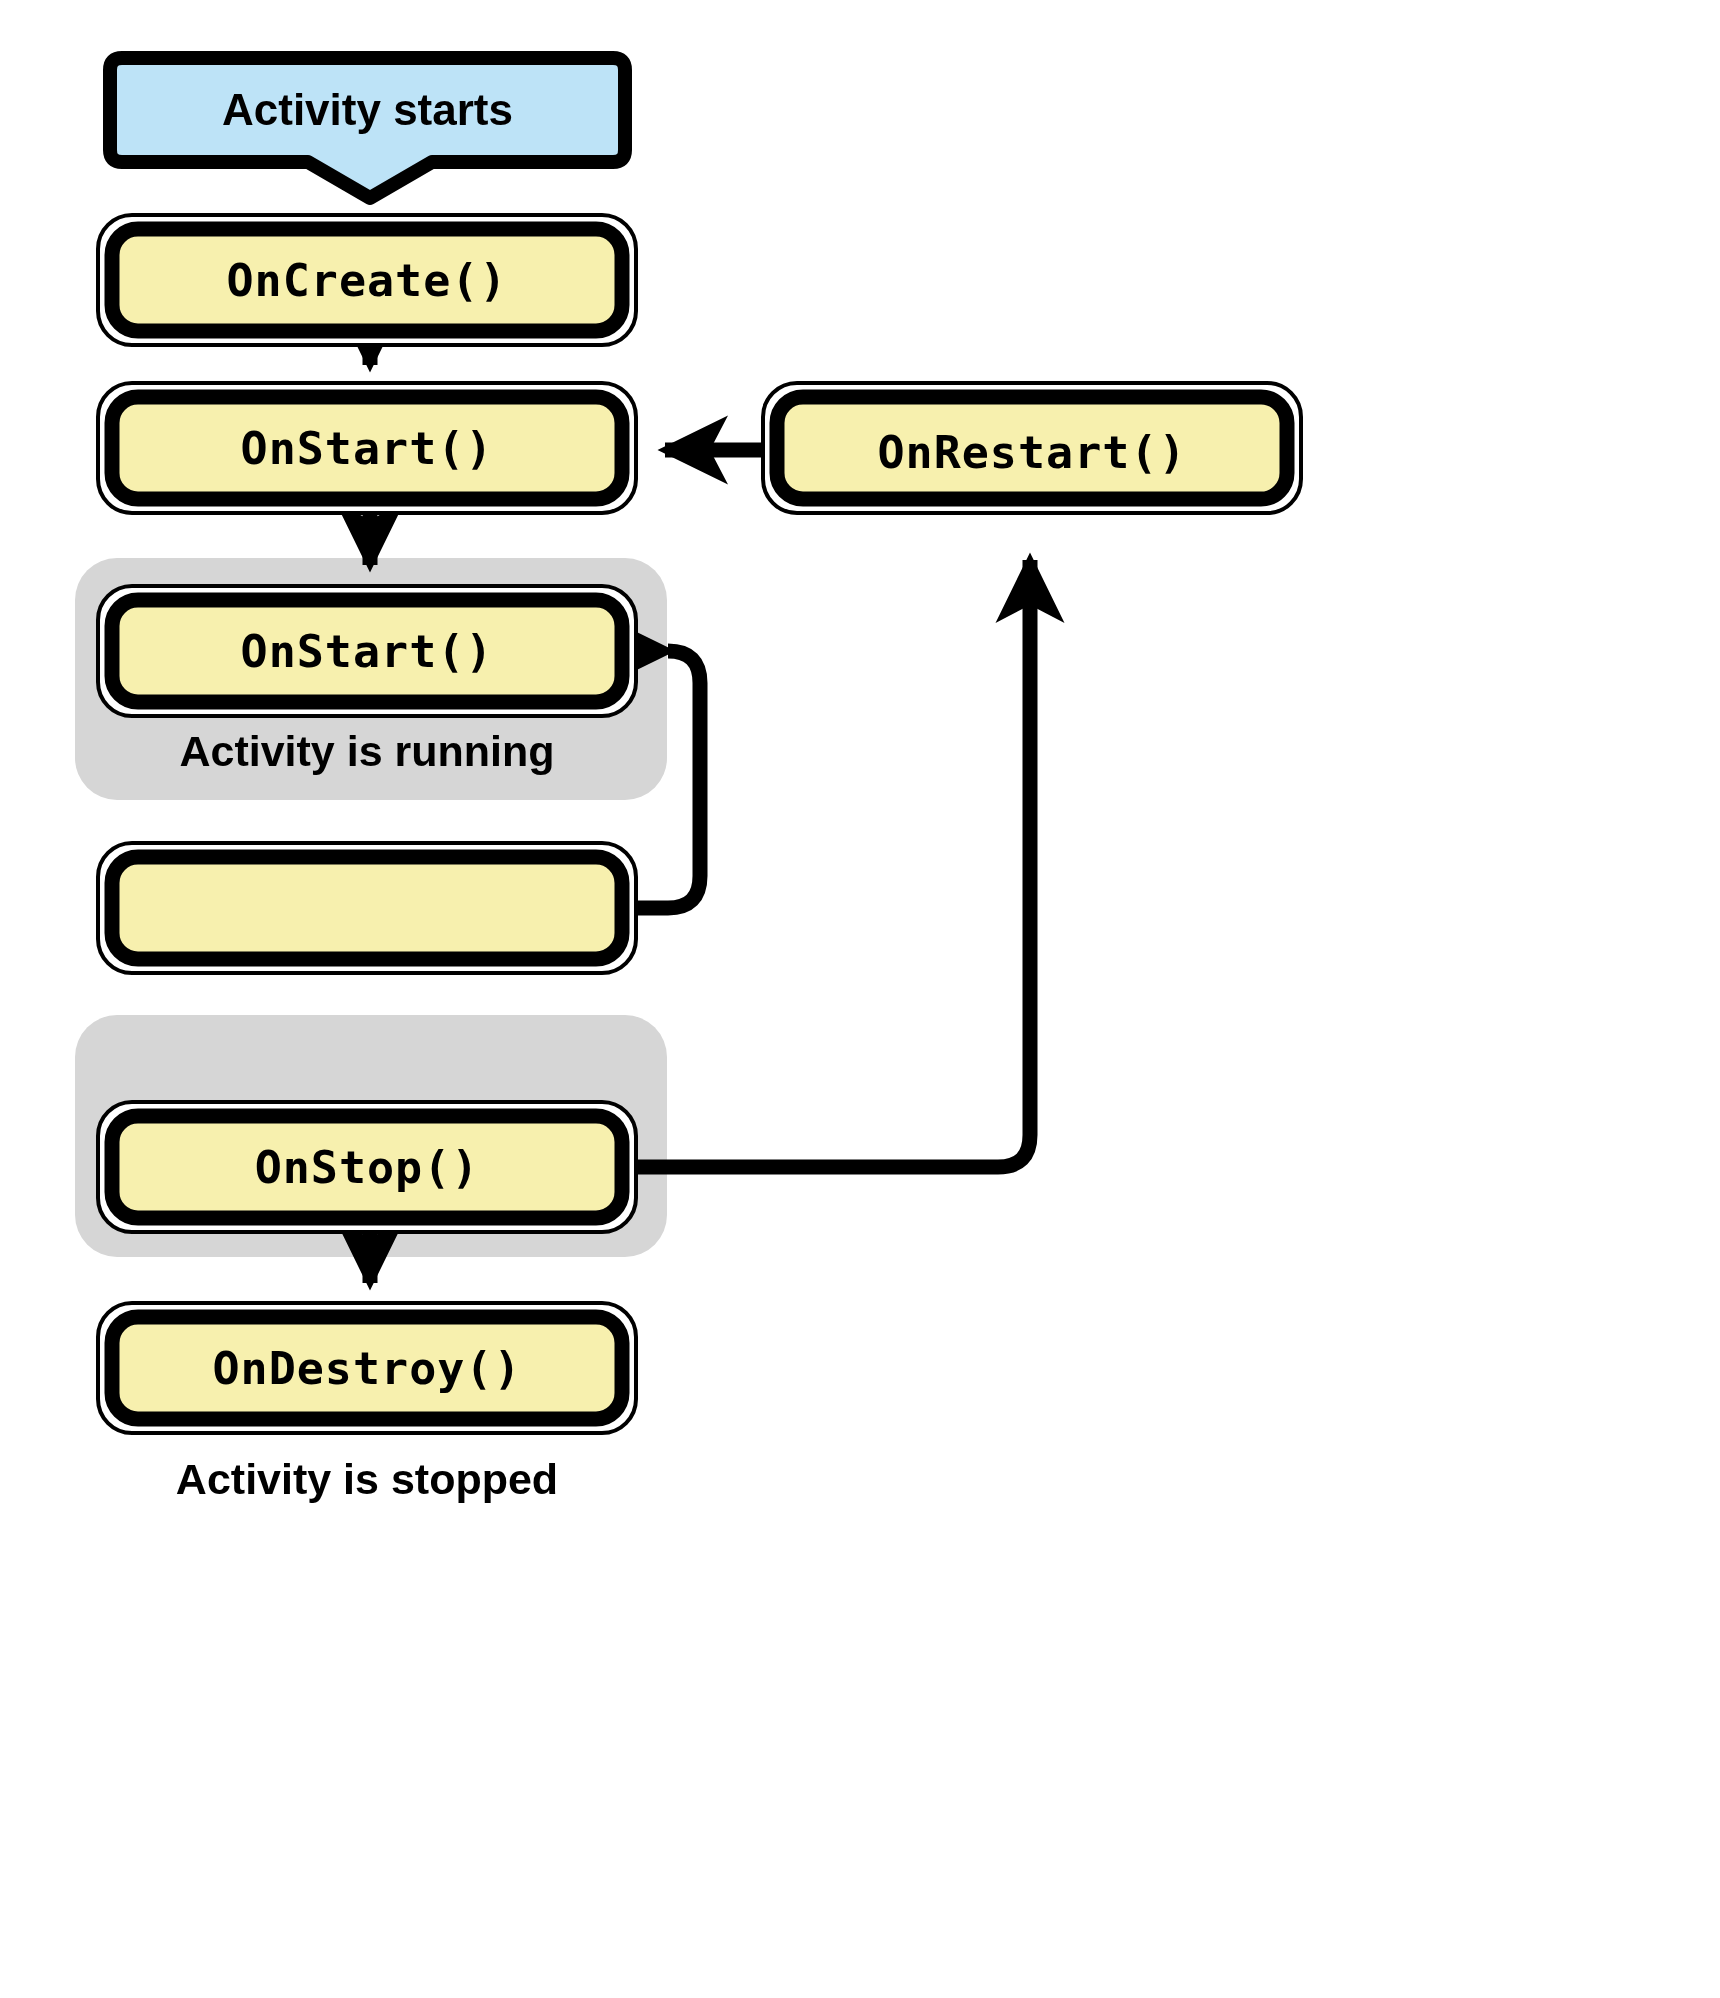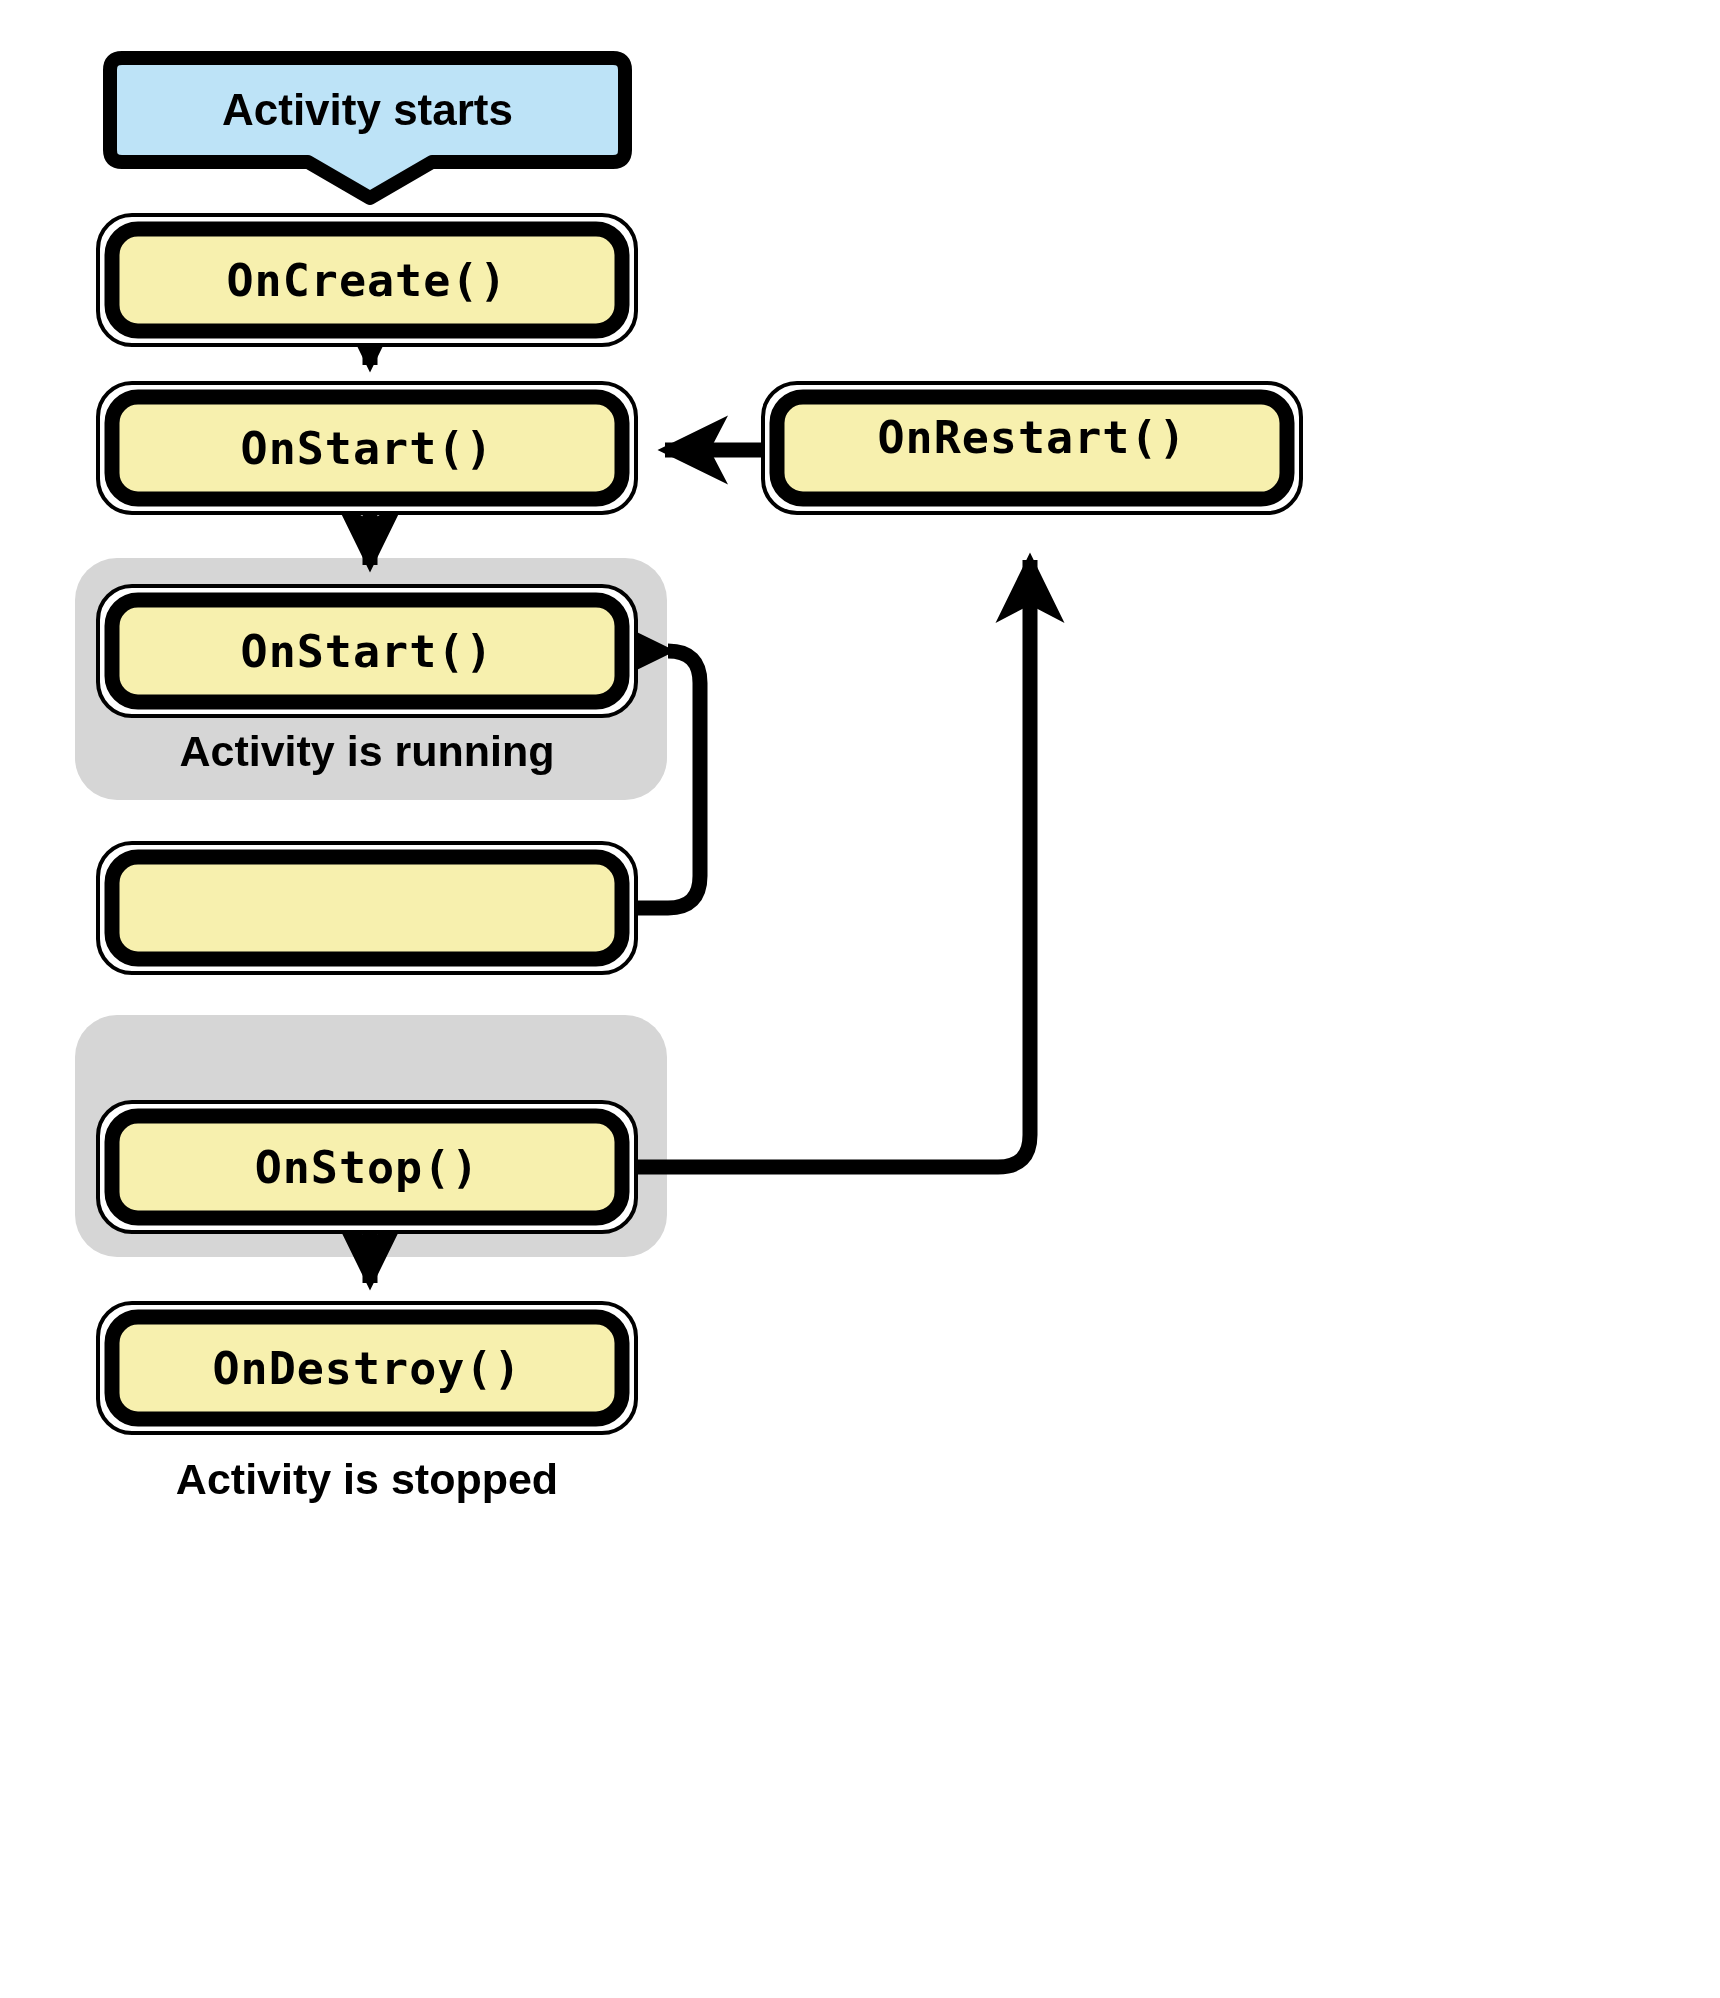--- a/index.html
+++ b/index.html
@@ -110,21 +110,21 @@
       <rect x="112" y="1317" width="510" height="102" rx="26" ry="26" fill="#f7f0ae" stroke="#000" stroke-width="15"></rect>
     </g>
   </svg>
 
   <div class="lbl callout-text" style="left:110px;top:58px;width:515px;height:104px;">Activity starts</div>
 
   <div class="lbl node-text" style="left:112px;top:229px;width:510px;height:102px;">OnCreate()</div>
 
   <div class="lbl node-text" style="left:112px;top:397px;width:510px;height:102px;">OnStart()</div>
 
-  <div class="lbl node-text" style="left:777px;top:386px;width:510px;height:102px;">OnRestart()</div>
+  <div class="lbl node-text" style="left:777px;top:401px;width:510px;height:102px;">OnRestart()</div>
 
   <div class="lbl node-text" style="left:112px;top:600px;width:510px;height:102px;">OnStart()</div>
 
 
   <div class="lbl node-text" style="left:112px;top:1116px;width:510px;height:102px;">OnStop()</div>
 
   <div class="lbl node-text" style="left:112px;top:1317px;width:510px;height:102px;">OnDestroy()</div>
 
   <div class="lbl region-text" style="left:112px;top:716px;width:510px;height:70px;">Activity is running</div>
 

